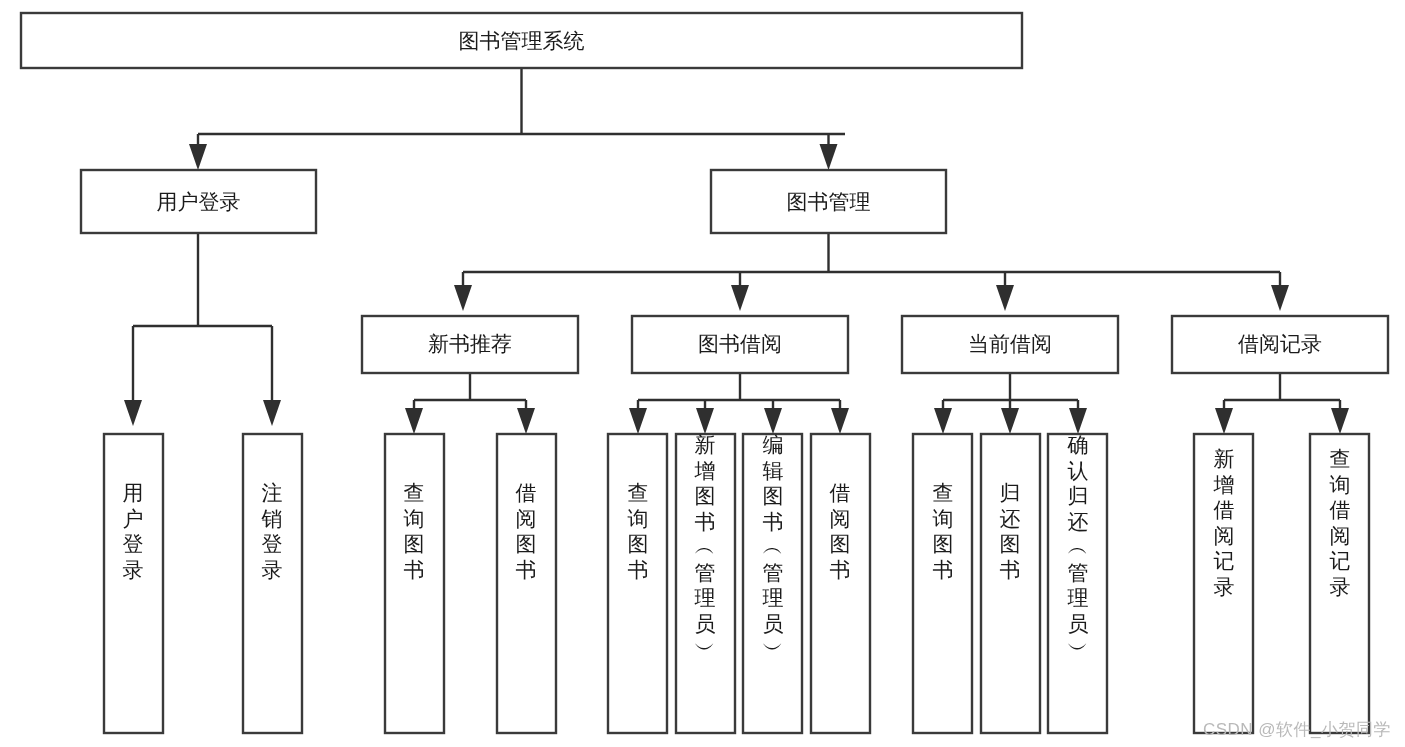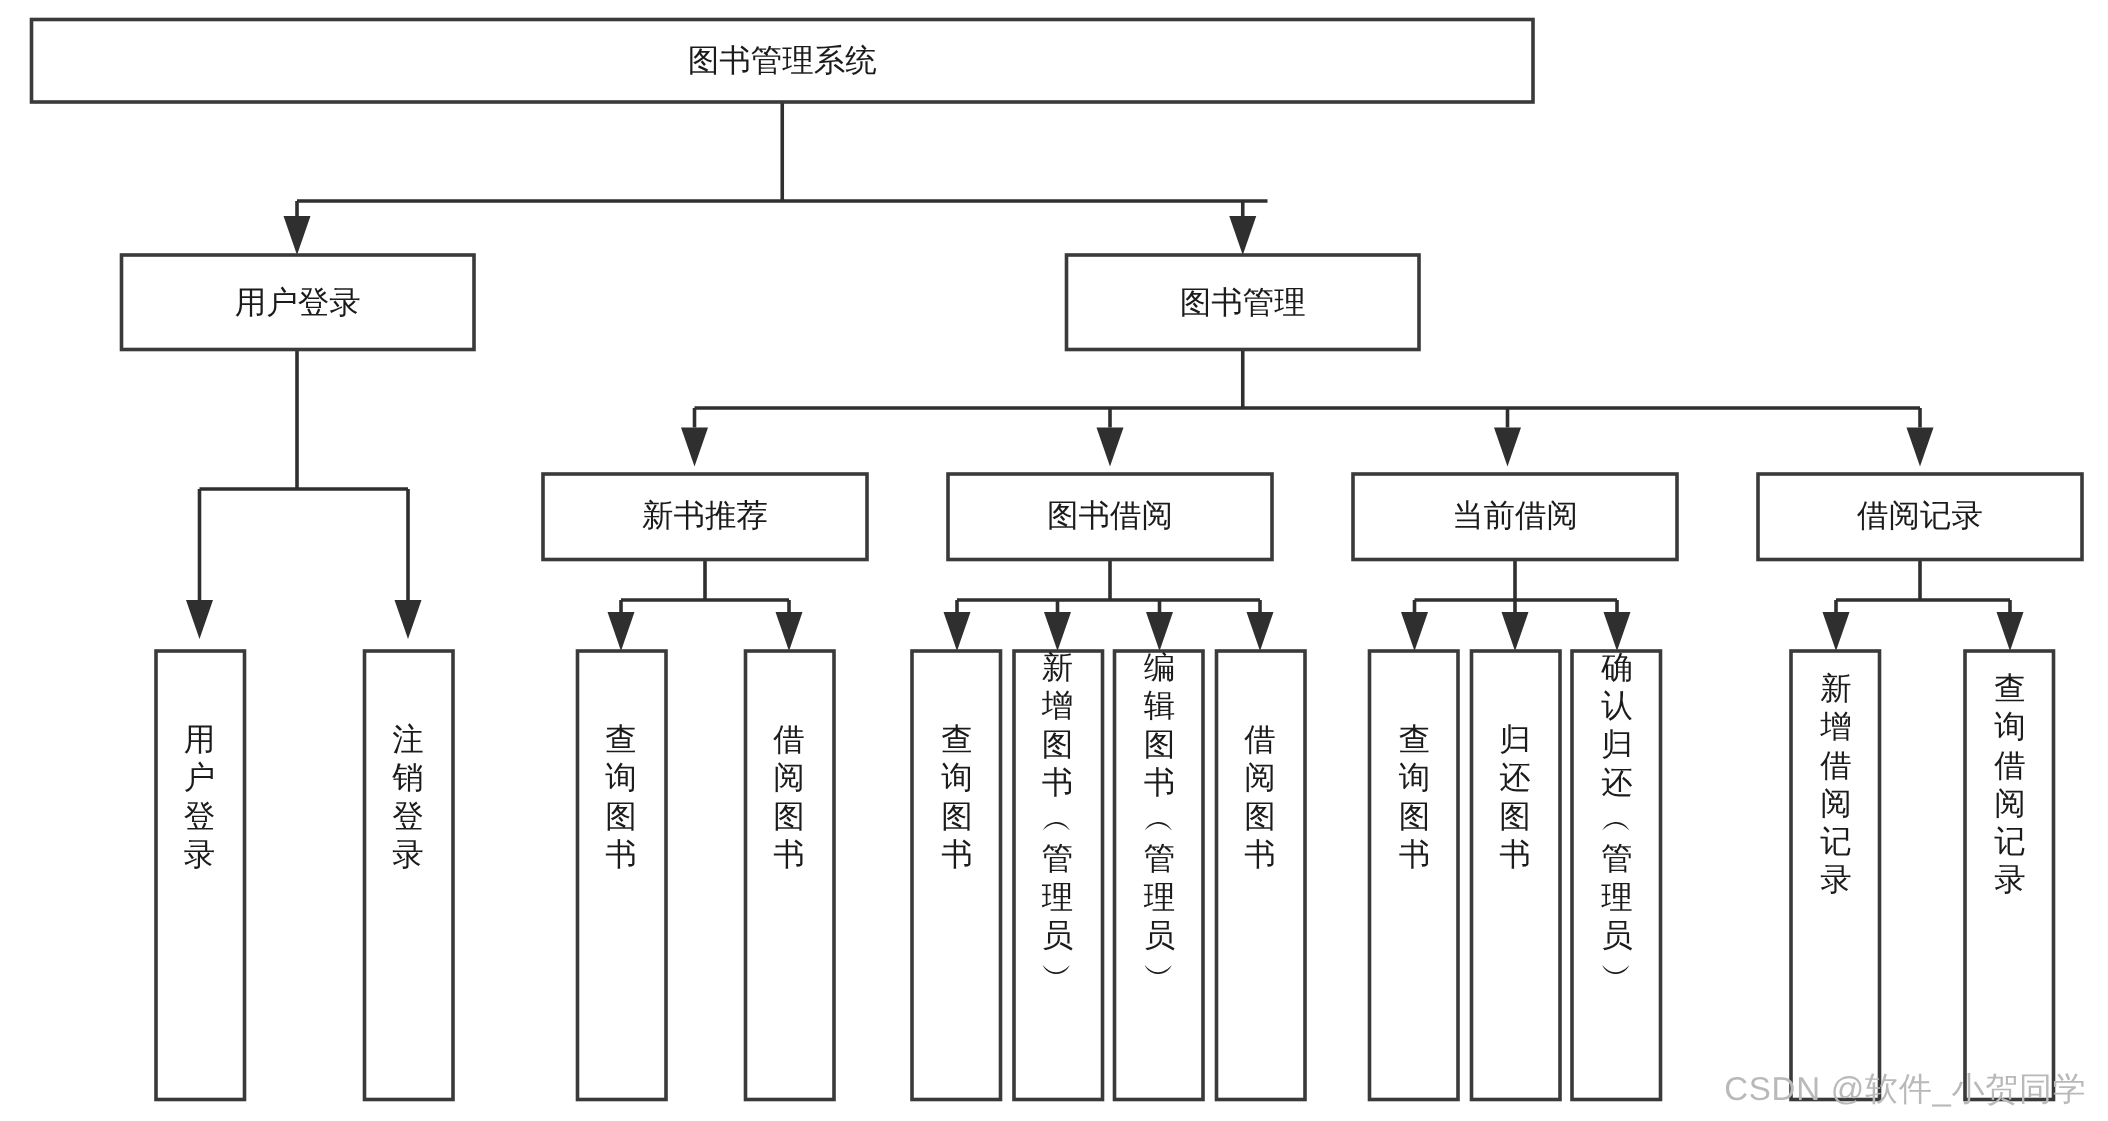--- a/index.html
+++ b/index.html
@@ -53,21 +53,21 @@
     font-family: "Liberation Sans", "DejaVu Sans", sans-serif;
     font-size: 21px;
     fill: #1b1b1b;
     text-anchor: middle;
   }
   .watermark-text {
     position: absolute;
     right: 14px;
     bottom: 6px;
     font-family: "Liberation Sans", "DejaVu Sans", sans-serif;
-    font-size: 22px;
+    font-size: 17px;
     color: #b9b9b9;
     white-space: nowrap;
     letter-spacing: 0.5px;
     user-select: none;
   }
 </style>
 </head>
 <body>
 
 <div id="diagram-root">

